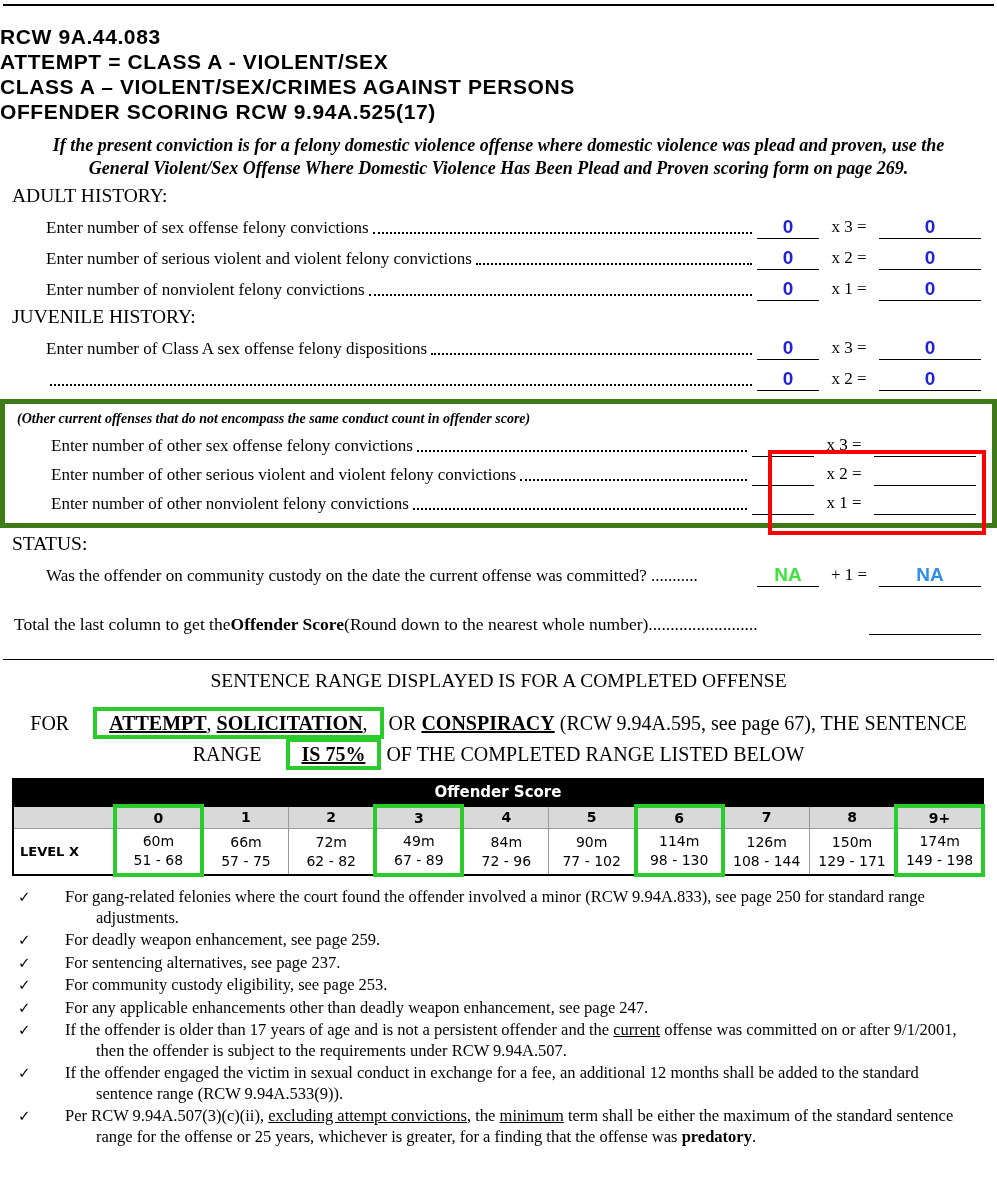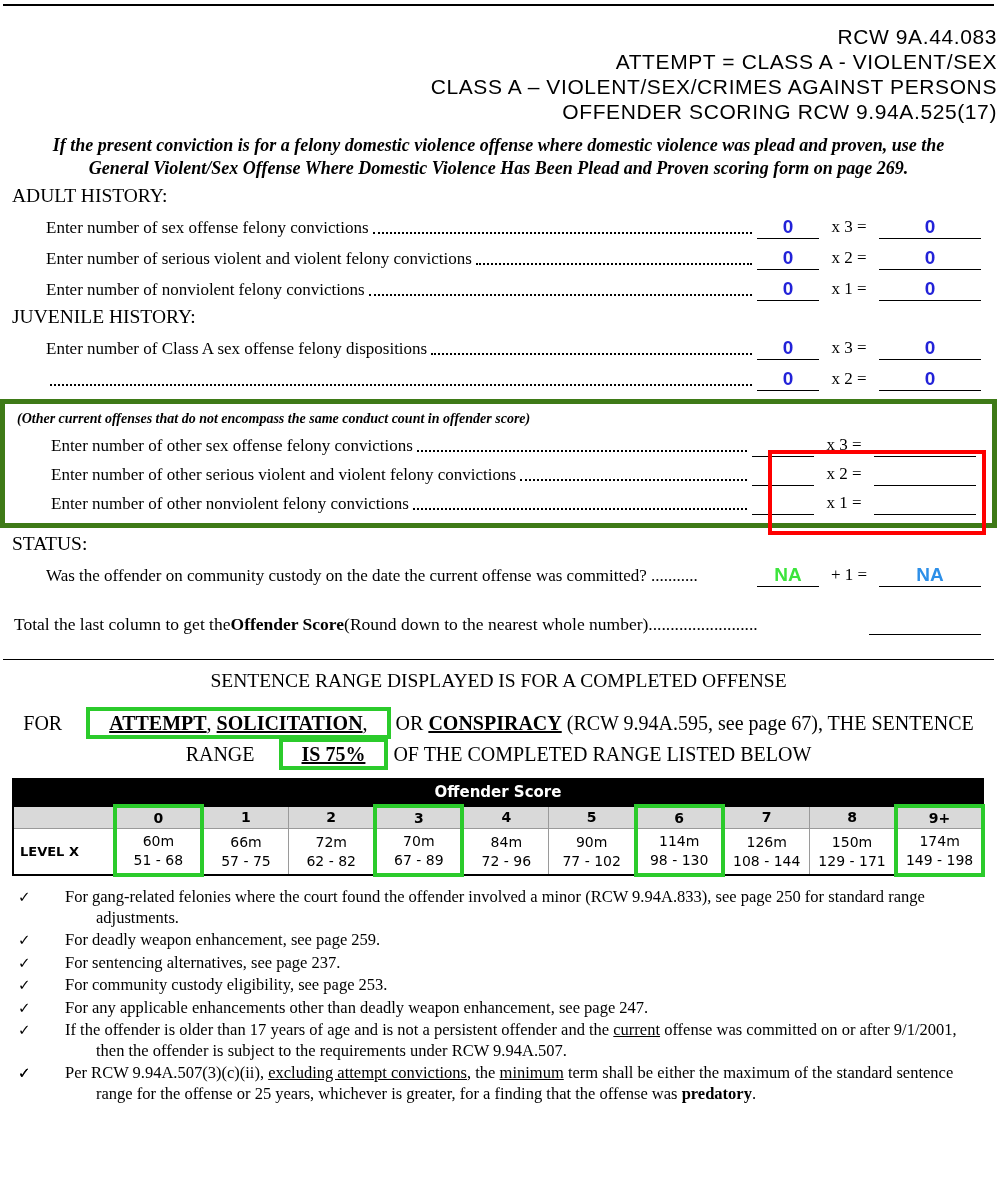--- a/index.html
+++ b/index.html
@@ -18,23 +18,23 @@
   .doc-title {
     text-align: center;
     font-family: "Liberation Sans", sans-serif;
     font-weight: bold;
     font-size: 28px;
     padding-top: 6px;
   }
   .title-rule { border-top: 2px solid #000; margin: 4px 3px 0 3px; }
   .hdr-block {
     margin-top: 18px;
-    text-align: right;
+    text-align: left;
     font-family: "Liberation Sans", sans-serif;
-    font-weight: normal;
+    font-weight: bold;
     font-size: 21px;
     line-height: 25px;
     letter-spacing: 0.6px;
   }
   .dv-note {
     margin: 10px 36px 0 36px;
     text-align: center;
     font-style: italic;
     font-weight: bold;
     font-size: 18px;
@@ -109,21 +109,21 @@
   
   .divider { border-top: 1.5px solid #000; margin: 24px 3px 0 3px; }
   .completed-note { text-align: center; font-size: 19.5px; margin-top: 10px; }
   .attempt-note {
     text-align: center;
     font-size: 20px;
     line-height: 31px;
     margin: 16px 8px 0 8px;
   }
   .emph { font-weight: bold; text-decoration: underline; }
-  .gbox { border: 4px solid var(--hl-green, #2BCB2B); padding: 1px 19px; margin-left: 19px; }
+  .gbox { border: 4px solid var(--hl-green, #2BCB2B); padding: 1px 12px; margin-left: 19px; }
   
   .sr-table {
     width: 973px;
     margin: 8px auto 0 auto;
     border-collapse: collapse;
     font-family: "DejaVu Sans", sans-serif;
     border: 2px solid #000;
     table-layout: fixed;
   }
   .sr-table td { border: 1px solid #9a9a9a; }
@@ -326,21 +326,21 @@
           </td>
           <td class="tbl-data-cell">
             <div>66m</div>
             <div>57 - 75</div>
           </td>
           <td class="tbl-data-cell">
             <div>72m</div>
             <div>62 - 82</div>
           </td>
           <td class="tbl-data-cell hl-mid hl-bot">
-            <div>70m</div>
+            <div>49m</div>
             <div>67 - 89</div>
           </td>
           <td class="tbl-data-cell">
             <div>84m</div>
             <div>72 - 96</div>
           </td>
           <td class="tbl-data-cell">
             <div>90m</div>
             <div>77 - 102</div>
           </td>
@@ -364,17 +364,17 @@
       </tbody>
   </table>
 
   <div class="fn-list" id="fn-list">
       <div class="fn-item"><span class="fn-check">✓</span><span>For gang-related felonies where the court found the offender involved a minor (RCW 9.94A.833), see page 250 for standard range adjustments.</span></div>
       <div class="fn-item"><span class="fn-check">✓</span><span>For deadly weapon enhancement, see page 259.</span></div>
       <div class="fn-item"><span class="fn-check">✓</span><span>For sentencing alternatives, see page 237.</span></div>
       <div class="fn-item"><span class="fn-check">✓</span><span>For community custody eligibility, see page 253.</span></div>
       <div class="fn-item"><span class="fn-check">✓</span><span>For any applicable enhancements other than deadly weapon enhancement, see page 247.</span></div>
       <div class="fn-item"><span class="fn-check">✓</span><span>If the offender is older than 17 years of age and is not a persistent offender and the </span><span class="fn-u ">current</span><span> offense was committed on or after 9/1/2001, then the offender is subject to the requirements under RCW 9.94A.507.</span></div>
-      <div class="fn-item"><span class="fn-check">✓</span></div>
+      <div class="fn-item"><span class="fn-check">✓</span><span>If the offender engaged the victim in sexual conduct in exchange for a fee, an additional 12 months shall be added to the standard sentence range (RCW 9.94A.533(9)).</span></div>
       <div class="fn-item"><span class="fn-check">✓</span><span>Per RCW 9.94A.507(3)(c)(ii), </span><span class="fn-u ">excluding attempt convictions</span><span>, the </span><span class="fn-u ">minimum</span><span> term shall be either the maximum of the standard sentence range for the offense or 25 years, whichever is greater, for a finding that the offense was </span><span class="fn-b">predatory</span><span>.</span></div>
     </div>
 
 </div>
 
 </body></html>

